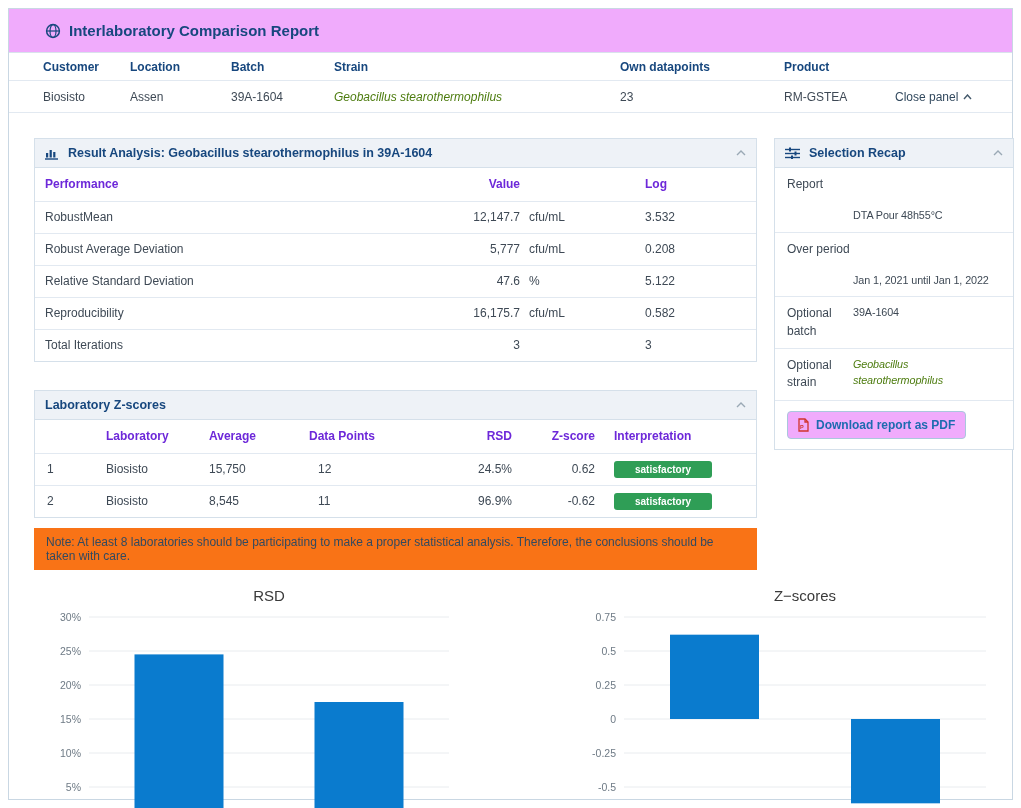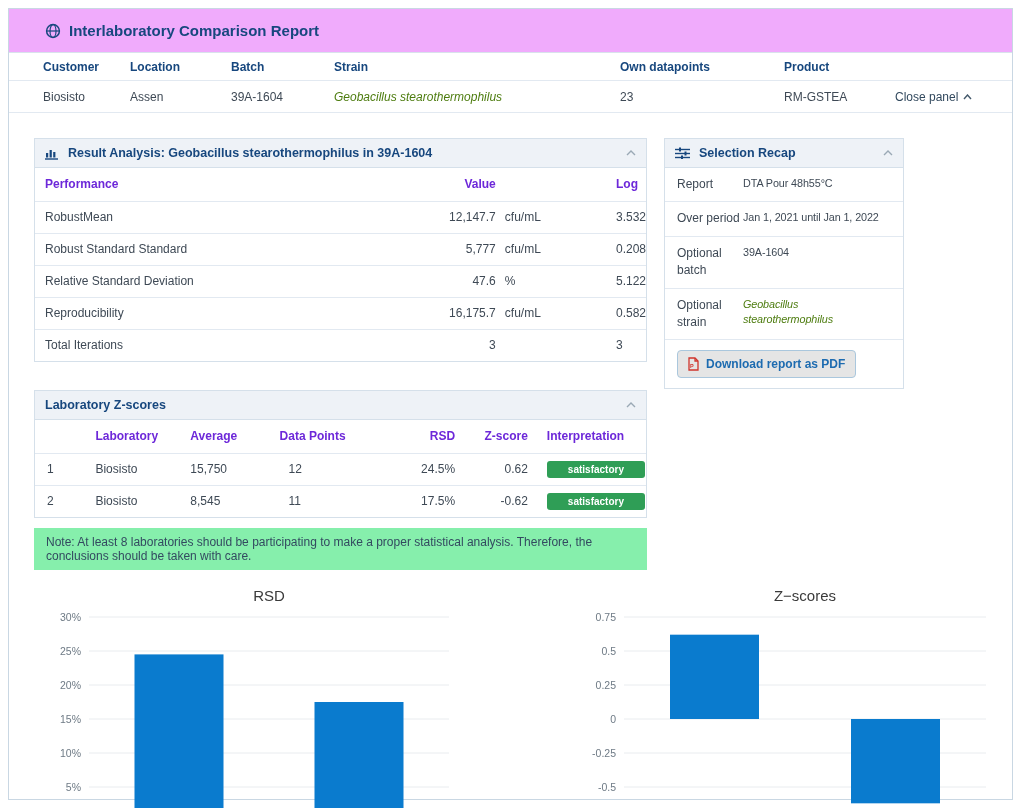--- a/index.html
+++ b/index.html
@@ -23,21 +23,21 @@
     grid-template-columns: 87px 101px 103px 286px 164px 111px 1fr;
     align-items: center; padding-left: 34px; border-bottom: 1px solid #e2e9f1;
   }
   .summary-grid.head { height: 28px; }
   .summary-grid.row  { height: 32px; }
   .summary-grid.head > div { font-weight: bold; color: #17477e; }
   .close-panel { display: inline-flex; align-items: center; gap: 5px; color: #32495e; cursor: pointer; }
   .italic-link { font-style: italic; color: #4d7c0f; cursor: pointer; }
   
   .main-row { display: flex; gap: 17px; padding: 25px 0 0 25px; align-items: flex-start; }
-  .left-col { width: 613px; flex: none; }
+  .left-col { width: 723px; flex: none; }
   .right-col { width: 240px; flex: none; }
   .panel { border: 1px solid #d5e0ea; background: #fff; }
   .panel-head {
     height: 29px; background: #eef2f7; border-bottom: 1px solid #d5e0ea;
     display: flex; align-items: center; gap: 9px; padding: 0 10px; cursor: pointer;
   }
   .panel-head .ph-title { font-weight: bold; color: #17477e; font-size: 12.5px; }
   .panel-head .chevron { margin-left: auto; display: flex; }
   
   table { border-collapse: collapse; width: 100%; font-size: 12px; color: #3e4955; }
@@ -53,31 +53,31 @@
   .zs-table .c-dp   { padding-left: 10px; }
   .zs-table .c-r    { text-align: right; }
   .zs-table .c-int  { padding-left: 18px; }
   .badge {
     display: inline-block; background: #2f9e56; color: #fff; font-size: 10px;
     font-weight: bold; padding: 2px 21px; border-radius: 3px; line-height: 1.3;
   }
   .mt10 { margin-top: 28px; }
   
   .note {
-    display: inline-block; margin-top: 10px; background: #86efac;
+    display: inline-block; margin-top: 10px; background: #f97316;
     padding: 7px 12px; color: #334a60; font-size: 12px;
   }
   
   .field { display: flex; padding: 8px 12px; border-bottom: 1px solid #e2e9f1; line-height: 1.45; }
   .field .f-label { width: 66px; flex: none; color: #3e4955; }
   .field .f-value { flex: 1; font-size: 10.8px; letter-spacing: -0.1px; }
-  .field .f-value.nowrap { white-space: nowrap; }
+  .field .f-value.nowrap { white-space: nowrap; margin-top: 32px; }
   .btn-row { padding: 10px 12px; }
   .dl-btn {
-    display: inline-flex; align-items: center; gap: 7px; background: #e5e5e5;
+    display: inline-flex; align-items: center; gap: 7px; background: #f0abfc;
     border: 1px solid #aac7dd; border-radius: 4px; padding: 6px 10px;
     color: #1d6bb0; font-weight: bold; font-size: 12px; cursor: pointer;
     font-family: "Liberation Sans", sans-serif;
   }
   
   .charts-row { display: flex; gap: 123px; padding-left: 25px; margin-top: 9px; }
   .chart-host { flex: none; }
 </style>
 </head>
 <body>
@@ -160,21 +160,21 @@
             </tr>
           </thead>
           <tbody>
             <tr>
               <td class="c-perf">RobustMean</td>
               <td class="c-val">12,147.7</td>
               <td class="c-unit">cfu/mL</td>
               <td class="c-log">3.532</td>
             </tr>
             <tr>
-              <td class="c-perf">Robust Standard Standard</td>
+              <td class="c-perf">Robust Average Deviation</td>
               <td class="c-val">5,777</td>
               <td class="c-unit">cfu/mL</td>
               <td class="c-log">0.208</td>
             </tr>
             <tr>
               <td class="c-perf">Relative Standard Deviation</td>
               <td class="c-val">47.6</td>
               <td class="c-unit">%</td>
               <td class="c-log">5.122</td>
             </tr>
@@ -233,21 +233,21 @@
               <td class="c-dp">12</td>
               <td class="c-r">24.5%</td>
               <td class="c-r">0.62</td>
               <td class="c-int"><span class="badge" style="background: rgb(47, 158, 86);">satisfactory</span></td>
             </tr>
             <tr>
               <td class="c-idx">2</td>
               <td>Biosisto</td>
               <td>8,545</td>
               <td class="c-dp">11</td>
-              <td class="c-r">17.5%</td>
+              <td class="c-r">96.9%</td>
               <td class="c-r">-0.62</td>
               <td class="c-int"><span class="badge" style="background: rgb(47, 158, 86);">satisfactory</span></td>
             </tr>
           </tbody>
         </table>
       </div>
 
       
       <div class="note">Note: At least 8 laboratories should be participating to make a proper statistical analysis. Therefore, the conclusions should be taken with care.</div>
     </div>

